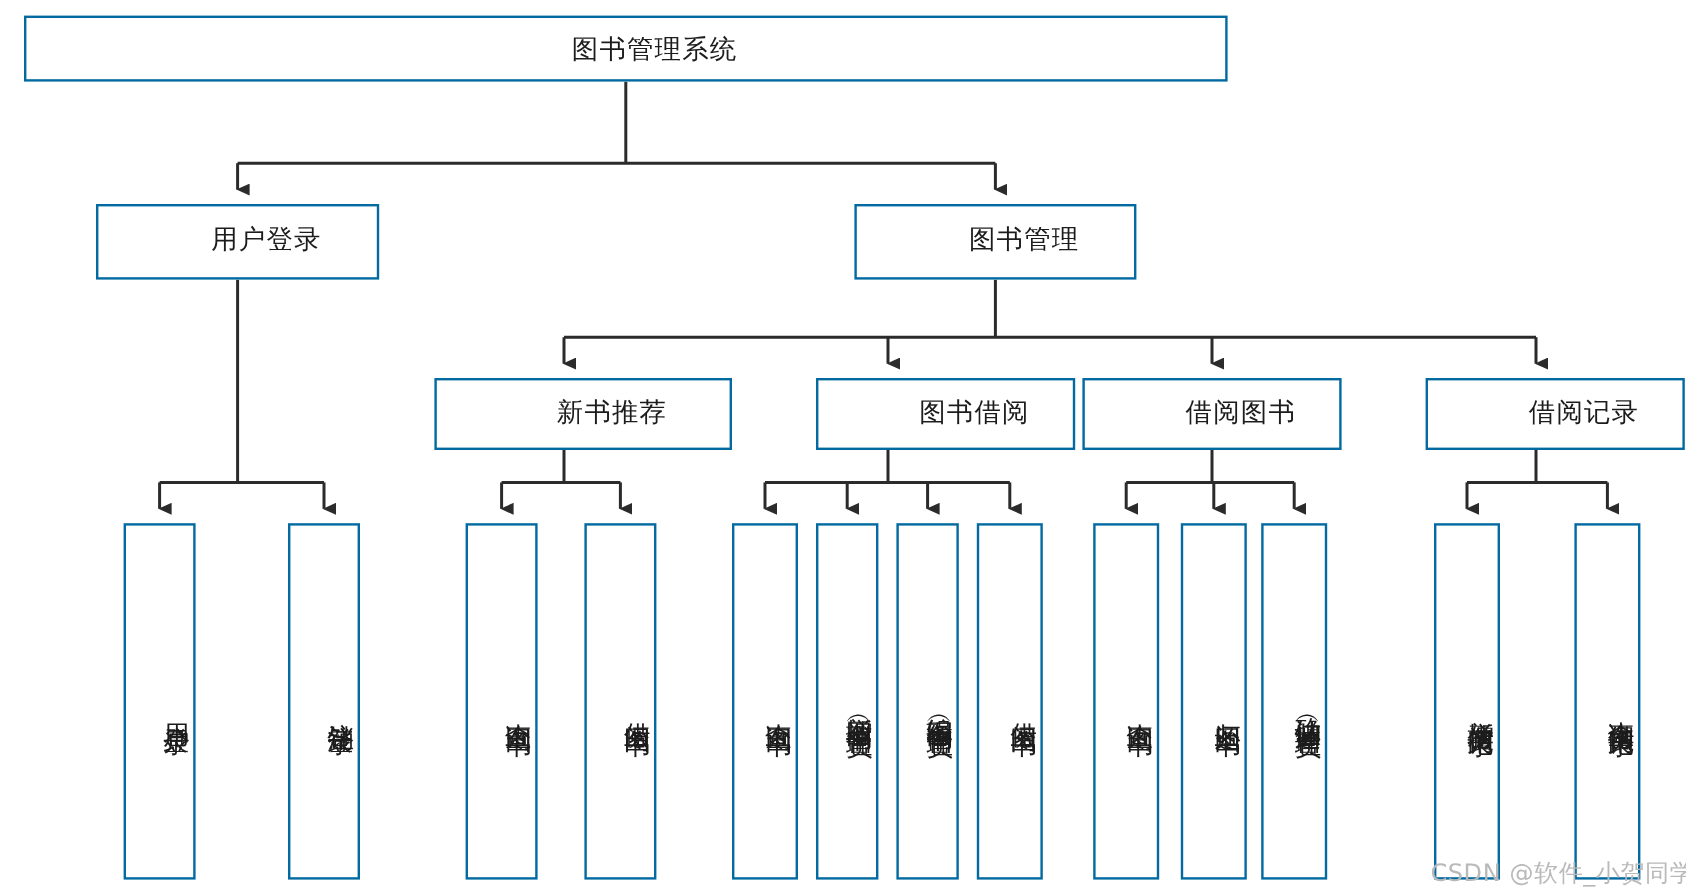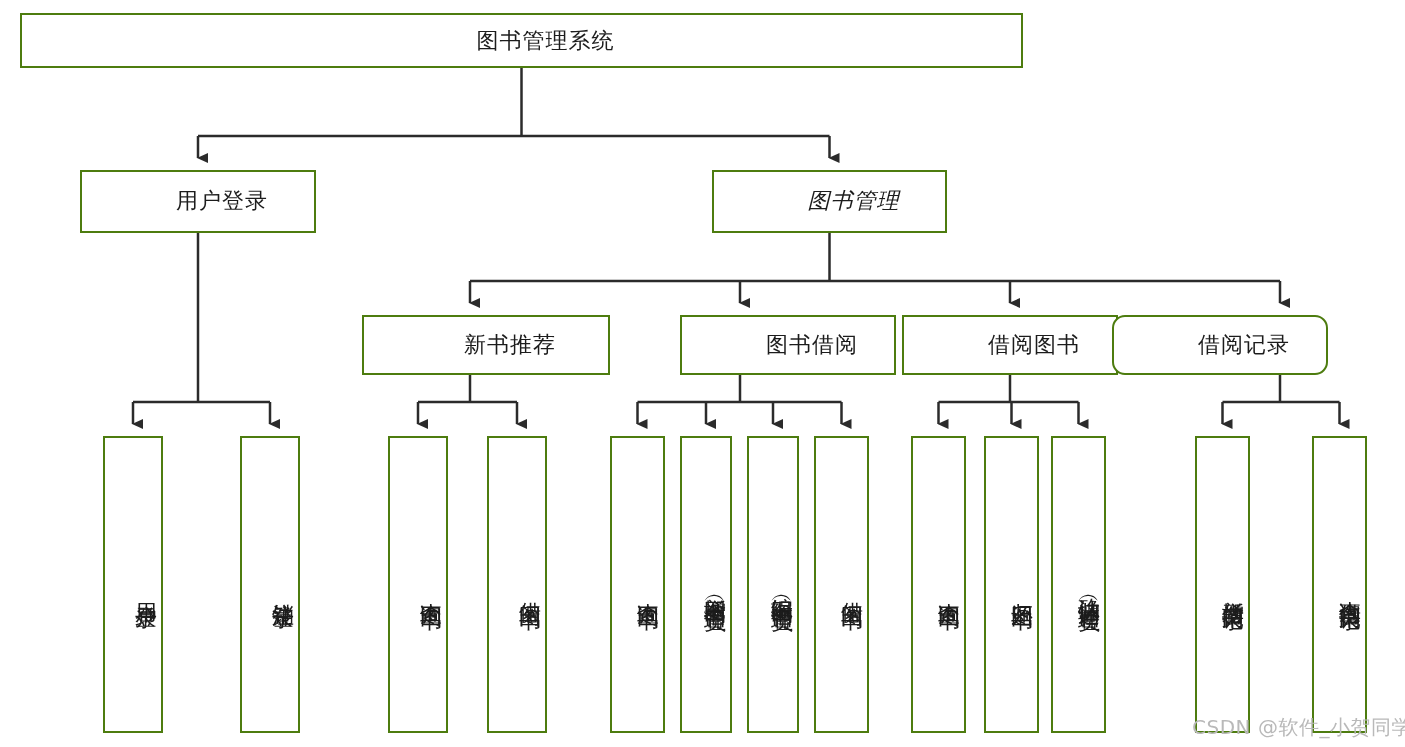--- a/index.html
+++ b/index.html
@@ -22,21 +22,21 @@
     left: 0;
     top: 0;
     width: 1405px;
     height: 747px;
     pointer-events: none;
   }
   .node {
     position: absolute;
     box-sizing: border-box;
     background: #ffffff;
-    border: 2px solid #4d7c0f;
+    border: 2px solid #0369a1;
     display: flex;
     align-items: center;
     justify-content: center;
     color: #1c1c1c;
     padding-left: 48px;
   }
   .node-h {
     font-size: 22px;
     letter-spacing: 1px;
     line-height: 1.2;
@@ -107,26 +107,26 @@
         <path d="M1280,375 L1280,402"></path>
         <path d="M1222.5,402 L1339.5,402"></path>
         <path d="M1222.5,402 L1222.5,424" marker-end="url(#arrowhead)"></path>
         <path d="M1339.5,402 L1339.5,424" marker-end="url(#arrowhead)"></path>
       </g>
   </svg>
 
   <div class="node node-root" style="left: 20px; top: 13px; width: 1003px; height: 55px;">图书管理系统</div>
 
   <div class="node node-h" style="left: 80px; top: 170px; width: 236px; height: 63px;">用户登录</div>
-  <div class="node node-h" style="left: 712px; top: 170px; width: 235px; height: 63px; font-style: italic;">图书管理</div>
+  <div class="node node-h" style="left: 712px; top: 170px; width: 235px; height: 63px;">图书管理</div>
 
   <div class="node node-h" style="left: 362px; top: 315px; width: 248px; height: 60px;">新书推荐</div>
   <div class="node node-h" style="left: 632px; top: 315px; width: 216px; height: 60px; margin-left: 48px;">图书借阅</div>
   <div class="node node-h" style="left: 902px; top: 315px; width: 216px; height: 60px;">借阅图书</div>
-  <div class="node node-h" style="left: 1112px; top: 315px; width: 216px; height: 60px; border-radius: 13px;">借阅记录</div>
+  <div class="node node-h" style="left: 1188px; top: 315px; width: 216px; height: 60px;">借阅记录</div>
 
   <div class="node node-v" style="left: 103px; top: 436px; width: 60px; height: 297px;">用户登录</div>
   <div class="node node-v" style="left: 240px; top: 436px; width: 60px; height: 297px;">注销登录</div>
   <div class="node node-v" style="left: 388px; top: 436px; width: 60px; height: 297px;">查询图书</div>
   <div class="node node-v" style="left: 487px; top: 436px; width: 60px; height: 297px;">借阅图书</div>
   <div class="node node-v" style="left: 610px; top: 436px; width: 55px; height: 297px;">查询图书</div>
   <div class="node node-v" style="left: 680px; top: 436px; width: 52px; height: 297px;">新增图书（管理员）</div>
   <div class="node node-v" style="left: 747px; top: 436px; width: 52px; height: 297px;">编辑图书（管理员）</div>
   <div class="node node-v" style="left: 814px; top: 436px; width: 55px; height: 297px;">借阅图书</div>
   <div class="node node-v" style="left: 911px; top: 436px; width: 55px; height: 297px;">查询图书</div>

